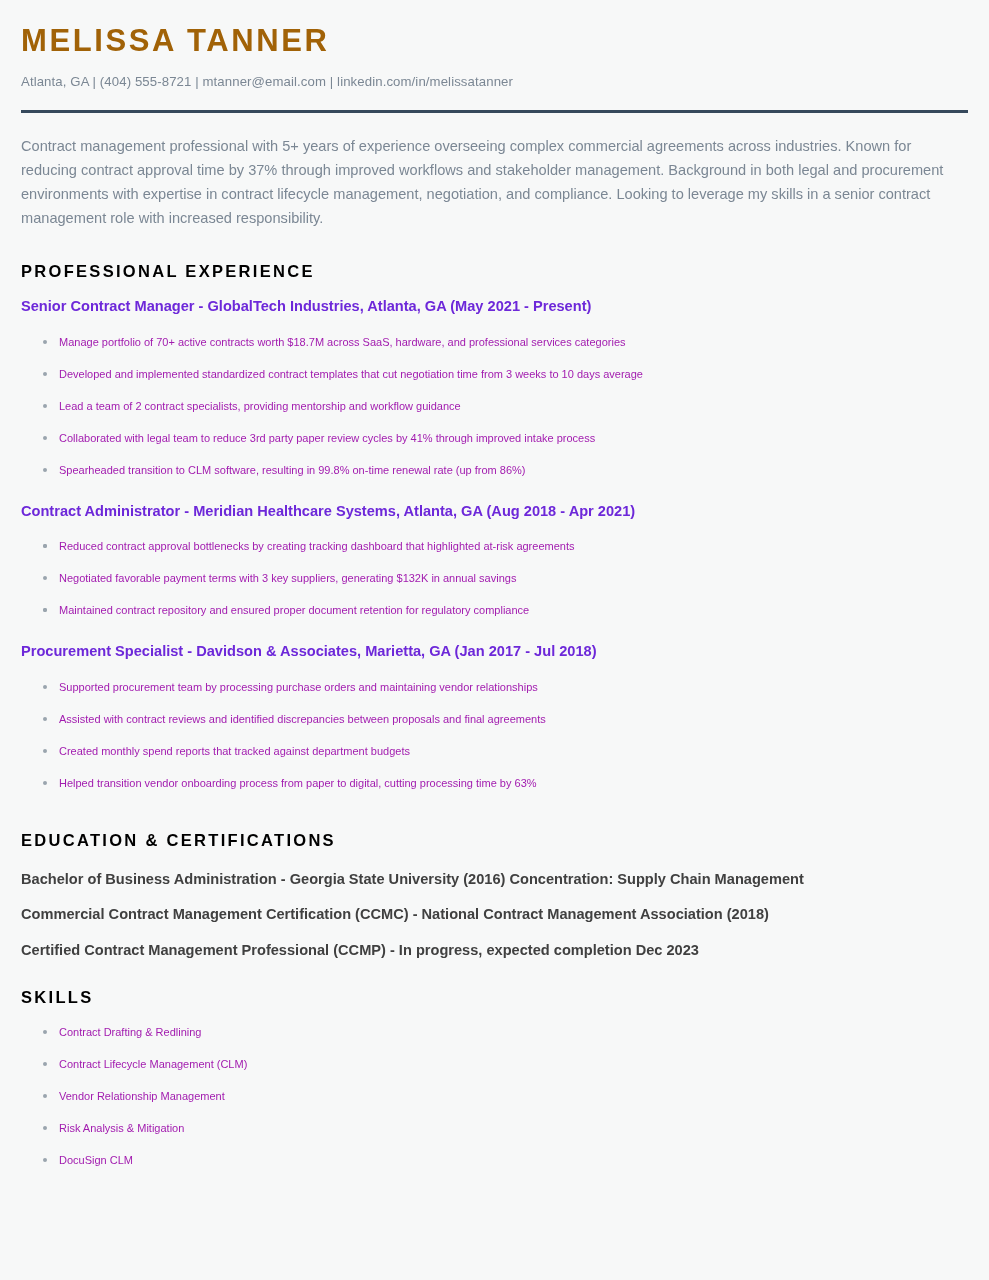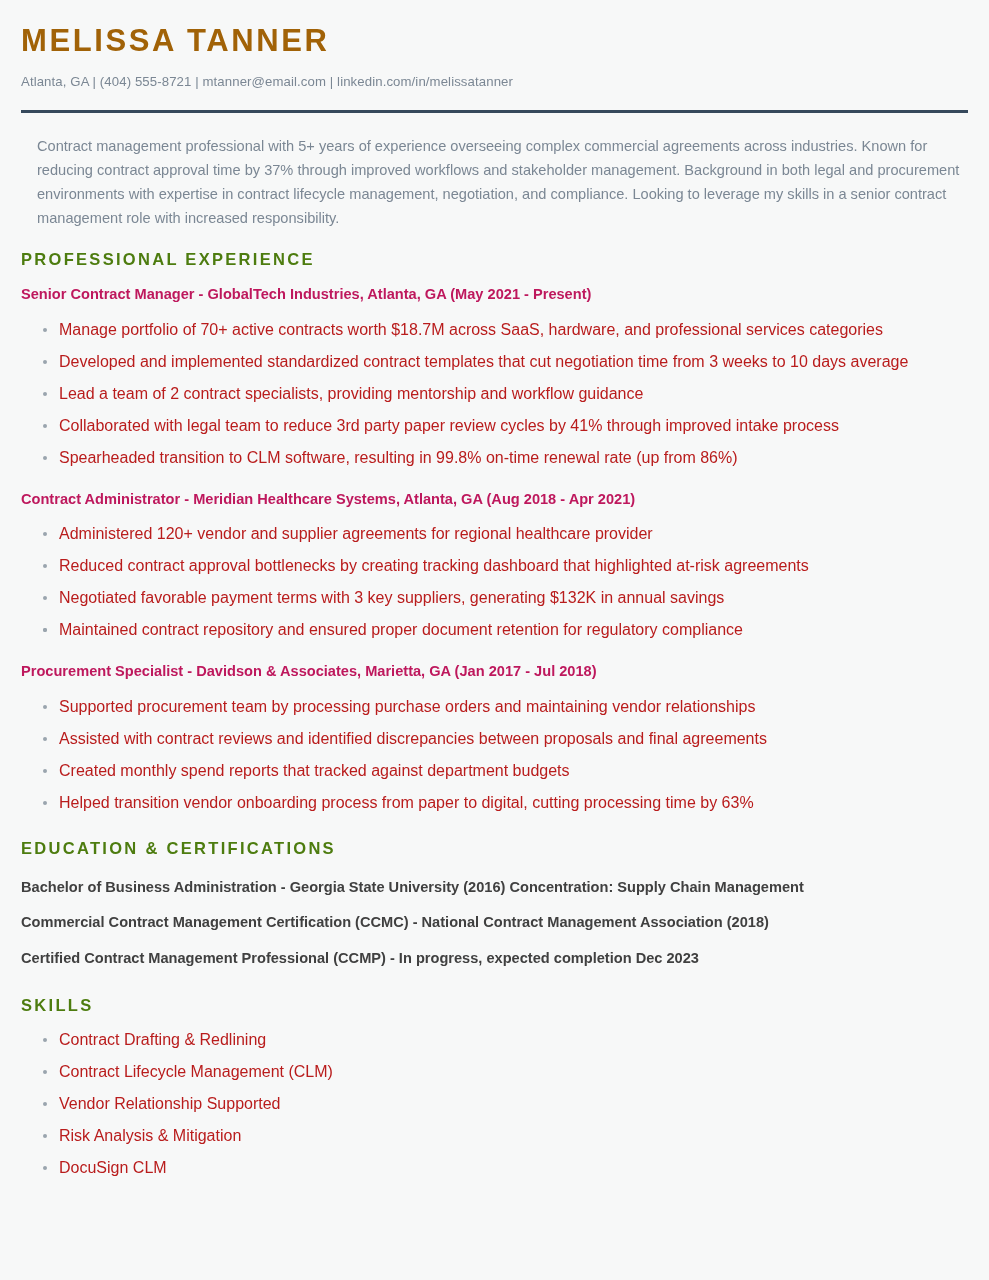--- a/index.html
+++ b/index.html
@@ -39,56 +39,56 @@
   }
   .rule {
     margin: 20px 0 0 0;
     height: 3px;
     background: #36495c;
     width: 947px;
   }
 
   
   .summary {
-    margin: 21px 0 0 16px;
+    margin: 21px 0 0 0;
     font-size: 14.6px;
     line-height: 24px;
     color: #7b8794;
     max-width: 940px;
   }
 
   
   .section-title {
-    margin: 20px 0 0 0;
+    margin: 32px 0 0 0;
     font-size: 16.5px;
     font-weight: bold;
     letter-spacing: 2.3px;
-    color: #4d7c0f;
+    color: #000000;
     text-transform: uppercase;
   }
   .section-title.skills-title { margin-top: 28px; }
 
   .job-title {
     margin: 16px 0 0 0;
     font-size: 14.6px;
     font-weight: bold;
-    color: #be185d;
+    color: #6d28d9;
     line-height: 1.35;
   }
 
   ul.bullets {
     list-style: none;
     margin: 9px 0 0 0;
     padding: 0;
   }
   ul.bullets li {
     position: relative;
     padding-left: 38px;
-    font-size: 16px;
-    color: #b91c1c;
+    font-size: 11px;
+    color: #a21caf;
     line-height: 32px;
   }
   ul.bullets li .dot {
     position: absolute;
     left: 22px;
     top: 14px;
     width: 4px;
     height: 4px;
     border-radius: 50%;
     background: #9aa5ae;
@@ -125,21 +125,21 @@
       <li><span class="dot"></span><span>Developed and implemented standardized contract templates that cut negotiation time from 3 weeks to 10 days average</span></li>
       <li><span class="dot"></span><span>Lead a team of 2 contract specialists, providing mentorship and workflow guidance</span></li>
       <li><span class="dot"></span><span>Collaborated with legal team to reduce 3rd party paper review cycles by 41% through improved intake process</span></li>
       <li><span class="dot"></span><span>Spearheaded transition to CLM software, resulting in 99.8% on-time renewal rate (up from 86%)</span></li>
     </ul>
   </div>
 
   <div>
     <div class="job-title">Contract Administrator - Meridian Healthcare Systems, Atlanta, GA (Aug 2018 - Apr 2021)</div>
     <ul class="bullets">
-      <li><span class="dot"></span><span>Administered 120+ vendor and supplier agreements for regional healthcare provider</span></li>
+      <li><span class="dot"></span></li>
       <li><span class="dot"></span><span>Reduced contract approval bottlenecks by creating tracking dashboard that highlighted at-risk agreements</span></li>
       <li><span class="dot"></span><span>Negotiated favorable payment terms with 3 key suppliers, generating $132K in annual savings</span></li>
       <li><span class="dot"></span></li>
       <li><span class="dot"></span><span>Maintained contract repository and ensured proper document retention for regulatory compliance</span></li>
     </ul>
   </div>
 
   <div>
     <div class="job-title">Procurement Specialist - Davidson &amp; Associates, Marietta, GA (Jan 2017 - Jul 2018)</div>
     <ul class="bullets">
@@ -154,18 +154,18 @@
 
   <div class="edu-entry first">Bachelor of Business Administration - Georgia State University (2016) Concentration: Supply Chain Management</div>
   <div class="edu-entry">Commercial Contract Management Certification (CCMC) - National Contract Management Association (2018)</div>
   <div class="edu-entry">Certified Contract Management Professional (CCMP) - In progress, expected completion Dec 2023</div>
 
   <h2 class="section-title skills-title">SKILLS</h2>
 
   <ul class="bullets">
     <li><span class="dot"></span><span>Contract Drafting &amp; Redlining</span></li>
     <li><span class="dot"></span><span>Contract Lifecycle Management (CLM)</span></li>
-    <li><span class="dot"></span><span>Vendor Relationship Supported</span></li>
+    <li><span class="dot"></span><span>Vendor Relationship Management</span></li>
     <li><span class="dot"></span><span>Risk Analysis &amp; Mitigation</span></li>
     <li><span class="dot"></span><span>DocuSign CLM</span></li>
   </ul>
 
 </div>
 
 </body></html>

